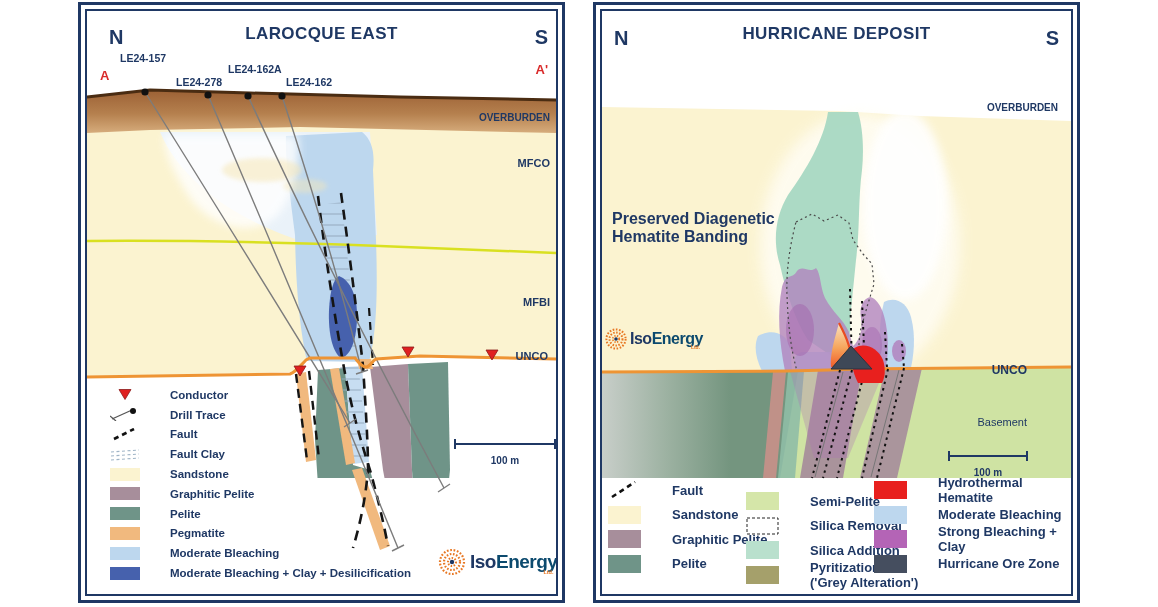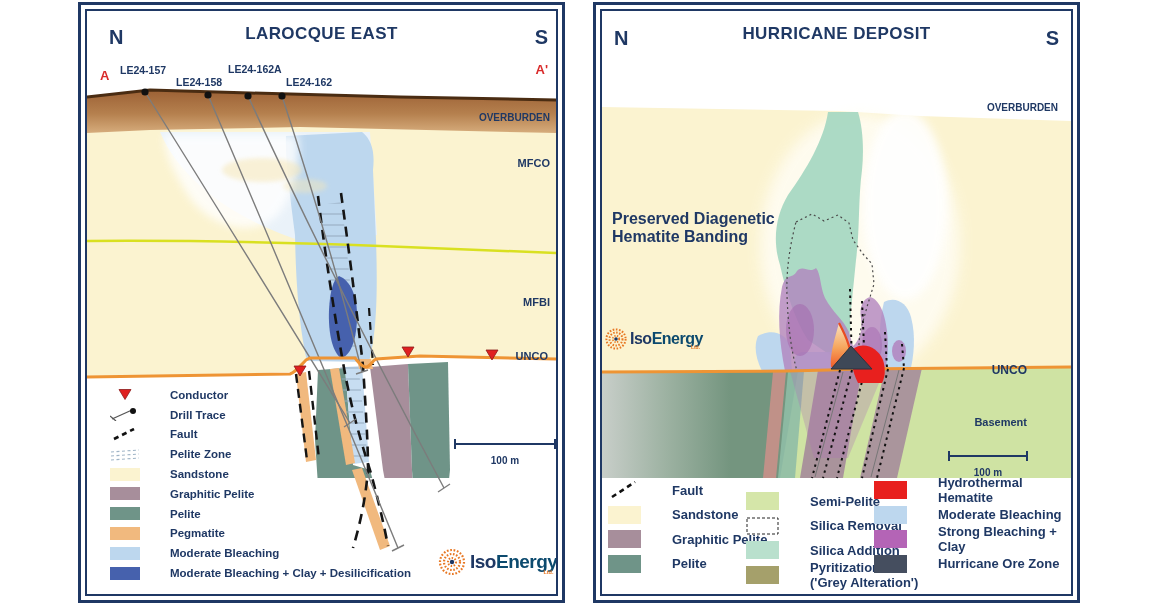--- a/index.html
+++ b/index.html
@@ -135,22 +135,22 @@
           <polygon points="402,347 414,347 408,357"></polygon>
           <polygon points="486,350 498,350 492,360"></polygon>
         </g>
       </svg>
 
       <div class="lbl title">LAROCQUE EAST</div>
       <div class="lbl compass" style="left:22px;top:15px;">N</div>
       <div class="lbl compass" style="right:8px;top:15px;">S</div>
       <div class="lbl red" style="left:13px;top:58px;font-size:13px;">A</div>
       <div class="lbl red" style="right:8px;top:52px;font-size:13px;">A'</div>
-      <div class="lbl drill-lbl" style="left:33px;top:53px;">LE24-157</div>
-      <div class="lbl drill-lbl" style="left:89px;top:65px;">LE24-158</div>
+      <div class="lbl drill-lbl" style="left:33px;top:41px;">LE24-157</div>
+      <div class="lbl drill-lbl" style="left:89px;top:65px;">LE24-278</div>
       <div class="lbl drill-lbl" style="left:141px;top:52px;">LE24-162A</div>
       <div class="lbl drill-lbl" style="left:199px;top:65px;">LE24-162</div>
       <div class="lbl tiny" style="right:6px;top:101px;">OVERBURDEN</div>
       <div class="lbl strat" style="right:6px;top:146px;">MFCO</div>
       <div class="lbl strat" style="right:6px;top:285px;">MFBI</div>
       <div class="lbl strat" style="right:8px;top:339px;">UNCO</div>
 
       <div class="scalebar" style="left:366px;top:426px;width:104px;">
         <svg width="104" height="13">
           <line x1="2" y1="6" x2="102" y2="6" stroke="#1F3864" stroke-width="1.8"></line>
@@ -201,21 +201,21 @@
             <span class="lg-label">Fault</span>
           </div>
           <div class="lg-row l">
             <span class="lg-icon" style="width: 30px;">
               <svg width="30" height="13">
                 <line x1="1" y1="4" x2="29" y2="2" stroke="#9FB4C6" stroke-width="1.1" stroke-dasharray="3,2.5"></line>
                 <line x1="1" y1="8" x2="29" y2="6" stroke="#9FB4C6" stroke-width="1.1" stroke-dasharray="3,2.5"></line>
                 <line x1="1" y1="12" x2="29" y2="10" stroke="#9FB4C6" stroke-width="1.1" stroke-dasharray="3,2.5"></line>
               </svg>
             </span>
-            <span class="lg-label">Pelite Zone</span>
+            <span class="lg-label">Fault Clay</span>
           </div>
           <div class="lg-row l">
             <span class="lg-icon" style="width: 30px;">
               <svg width="30" height="13">
                 <rect width="30" height="13" fill="#FBF3D0"></rect>
               </svg>
             </span>
             <span class="lg-label">Sandstone</span>
           </div>
           <div class="lg-row l">
@@ -359,21 +359,21 @@
 
       <div class="lbl title">HURRICANE DEPOSIT</div>
       <div class="lbl compass" style="left:12px;top:16px;">N</div>
       <div class="lbl compass" style="right:12px;top:16px;">S</div>
       <div class="lbl tiny" style="right:13px;top:91px;">OVERBURDEN</div>
       <div class="lbl annot" style="left:10px;top:199px;">
         <span>Preserved Diagenetic</span><br>
         <span>Hematite Banding</span>
       </div>
       <div class="lbl strat" style="right:44px;top:353px;font-size:12px;">UNCO</div>
-      <div class="lbl strat" style="right:44px;top:405px;font-weight:700;margin-left:26px;">Basement</div>
+      <div class="lbl strat" style="right:44px;top:405px;font-weight:400;margin-left:26px;">Basement</div>
 
       <div class="scalebar" style="left:345px;top:438px;width:82px;">
         <svg width="82" height="13">
           <line x1="2" y1="6" x2="80" y2="6" stroke="#1F3864" stroke-width="1.8"></line>
           <line x1="2" y1="1" x2="2" y2="11" stroke="#1F3864" stroke-width="2"></line>
           <line x1="80" y1="1" x2="80" y2="11" stroke="#1F3864" stroke-width="2"></line>
         </svg>
         <div class="st">100 m</div>
       </div>
 

